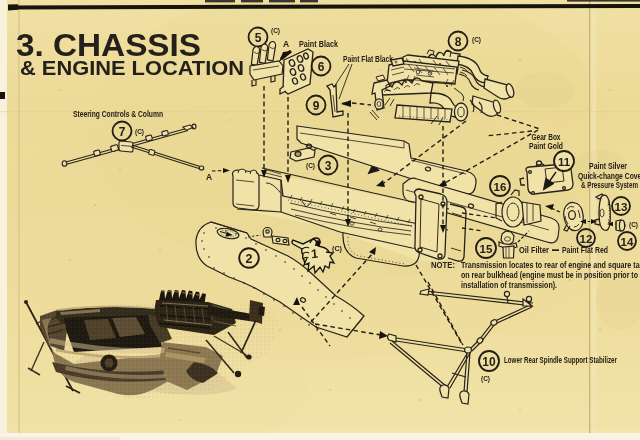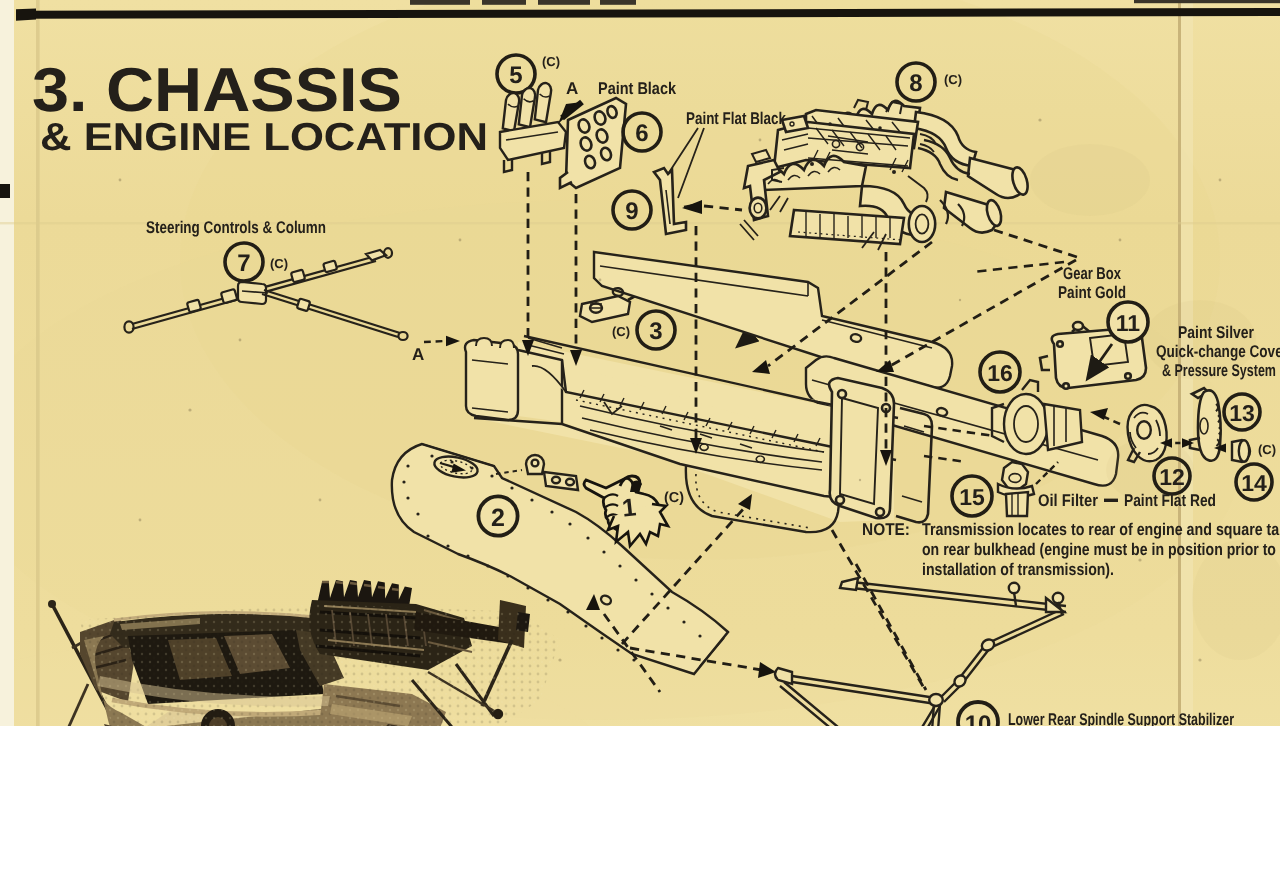--- a/index.html
+++ b/index.html
@@ -1,16 +1,16 @@
 <!DOCTYPE html>
 <html><head>
 <meta charset="utf-8">
 <style>
 html,body{margin:0;padding:0;}
-.page{position:relative;width:640px;height:363px;overflow:hidden;
+.page{position:relative;width:640px;height:440px;overflow:hidden;
  background:#efe0a5;font-family:"Liberation Sans",sans-serif;}
 svg text{font-family:"Liberation Sans",sans-serif;font-weight:bold;fill:#24201a;}
 </style>
 </head>
 <body>
 <div class="page">
 <svg width="640" height="440" viewBox="0 0 640 440">
 <defs>
 <linearGradient id="paperv" x1="0" y1="0" x2="0" y2="1">
  <stop offset="0" stop-color="#f0e0a2"></stop>

